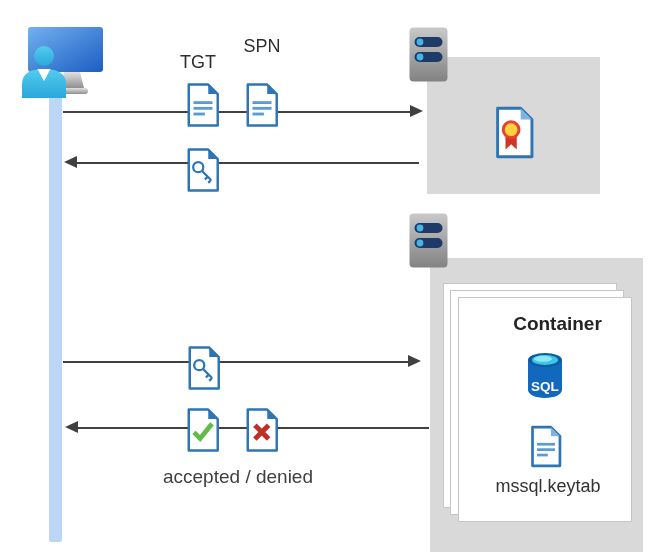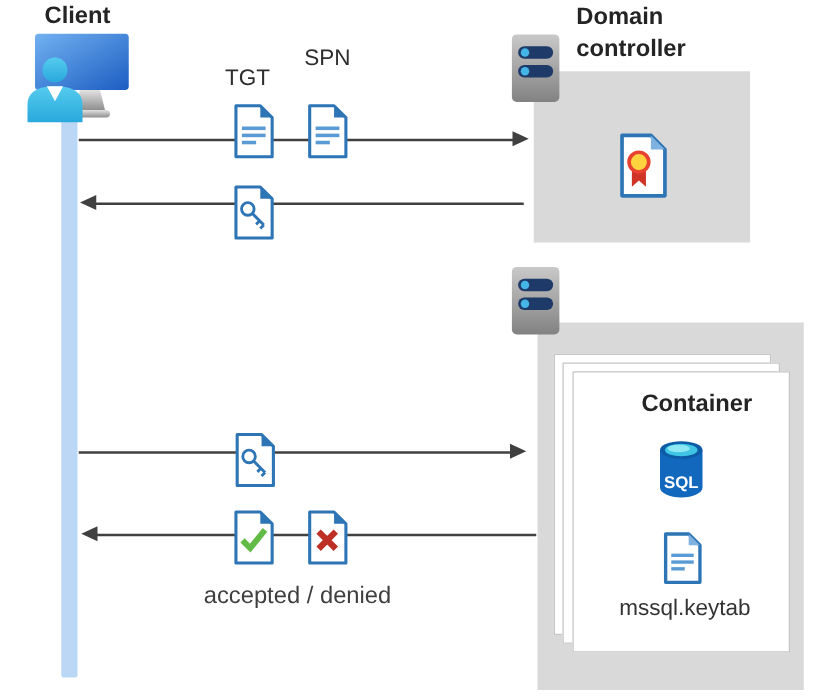--- a/index.html
+++ b/index.html
@@ -43,21 +43,20 @@
       </linearGradient>
       <linearGradient id="gserver" x1="0" y1="0" x2="0" y2="1">
         <stop offset="0" stop-color="#C9C9C9"></stop>
           <stop offset="1" stop-color="#828282"></stop>
       </linearGradient>
     </defs>
   </svg>
 
   <div class="timeline"></div>
 
-  <div class="abs lbl ctr" style="left:14px;top:0;width:96px;z-index:3;">Client</div>
   <svg class="abs" style="left:14px;top:26px;z-index:2;" width="96" height="72" viewBox="0 0 96 72">
     <rect x="14" y="1" width="75" height="45" rx="3" fill="url(#gmon)"></rect>
     <path d="M50 46 H66 L70 62 H46 Z" fill="url(#gstand)"></path>
     <rect x="36" y="62" width="38" height="6" rx="3" fill="url(#gstand)"></rect>
     <circle cx="30" cy="30" r="10" fill="url(#gperson)"></circle>
     <path d="M8 72 V58 C8 47 17 43 30 43 C43 43 52 47 52 58 V72 Z" fill="url(#gperson)"></path>
     <path d="M23.5 43 H36.5 L30 55 Z" fill="#fff"></path>
   </svg>
 
   <div class="aline" style="left:63px;top:111px;width:349px;"></div>
@@ -93,21 +92,20 @@
   </svg>
 
   <div class="graybox" style="left:427px;top:57px;width:173px;height:137px;"></div>
   <svg class="abs" style="left:409px;top:27px;z-index:2;" width="39" height="55" viewBox="0 0 39 55">
     <rect x="0.5" y="0.5" width="38" height="54" rx="4" fill="url(#gserver)"></rect>
     <rect x="5.5" y="10" width="28" height="10" rx="5" fill="#1E3A68"></rect>
     <rect x="5.5" y="25" width="28" height="10" rx="5" fill="#1E3A68"></rect>
     <circle cx="11" cy="15" r="3.4" fill="#45B5E8"></circle>
     <circle cx="11" cy="30" r="3.4" fill="#45B5E8"></circle>
   </svg>
-  <div class="abs lbl" style="left:461px;top:1px;width:125px;z-index:2;">Domain controller</div>
 
   <svg class="abs" style="left:492px;top:105px;z-index:2;" width="45" height="55" viewBox="0 0 40 48">
     <path d="M5 2.5 H25.5 L35.5 12.5 V45.5 H5 Z" fill="#fff" stroke="#2E75B6" stroke-width="2.6" stroke-linejoin="round"></path>
     <path d="M25.5 2.5 L35.5 12.5 H25.5 Z" fill="#7FB2E0"></path>
     <path d="M12 26 H22 V39 L17 34.5 L12 39 Z" fill="#CF3427"></path>
     <circle cx="17" cy="21.5" r="7" fill="#FFD23E" stroke="#E8412F" stroke-width="2.6"></circle>
   </svg>
 
   <div class="graybox" style="left:430px;top:258px;width:213px;height:294px;"></div>
   <svg class="abs" style="left:409px;top:213px;z-index:2;" width="39" height="55" viewBox="0 0 39 55">

